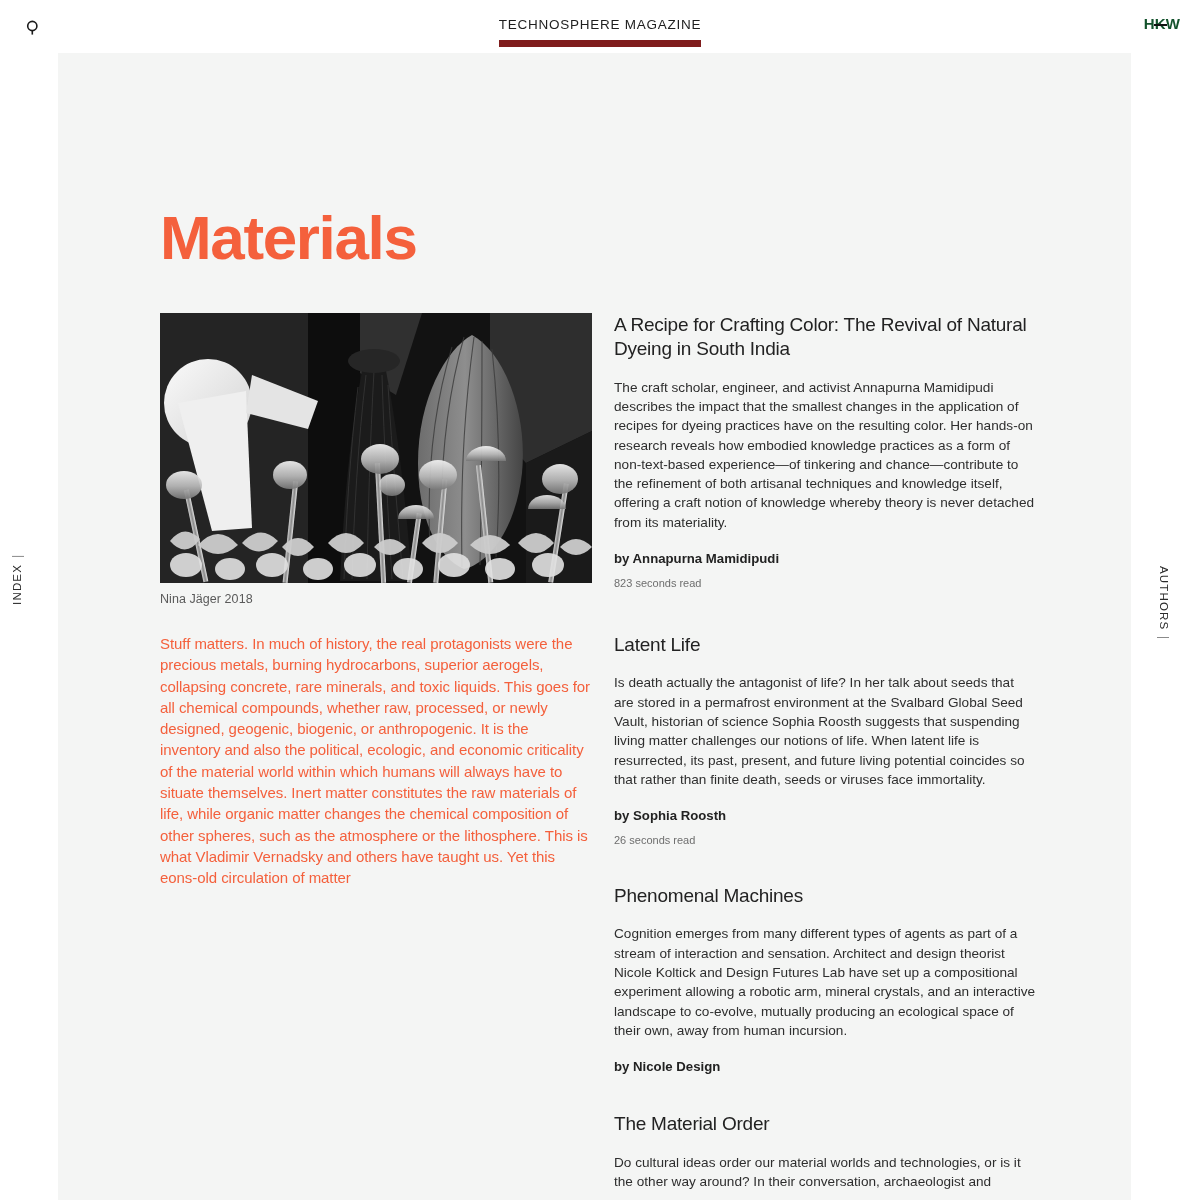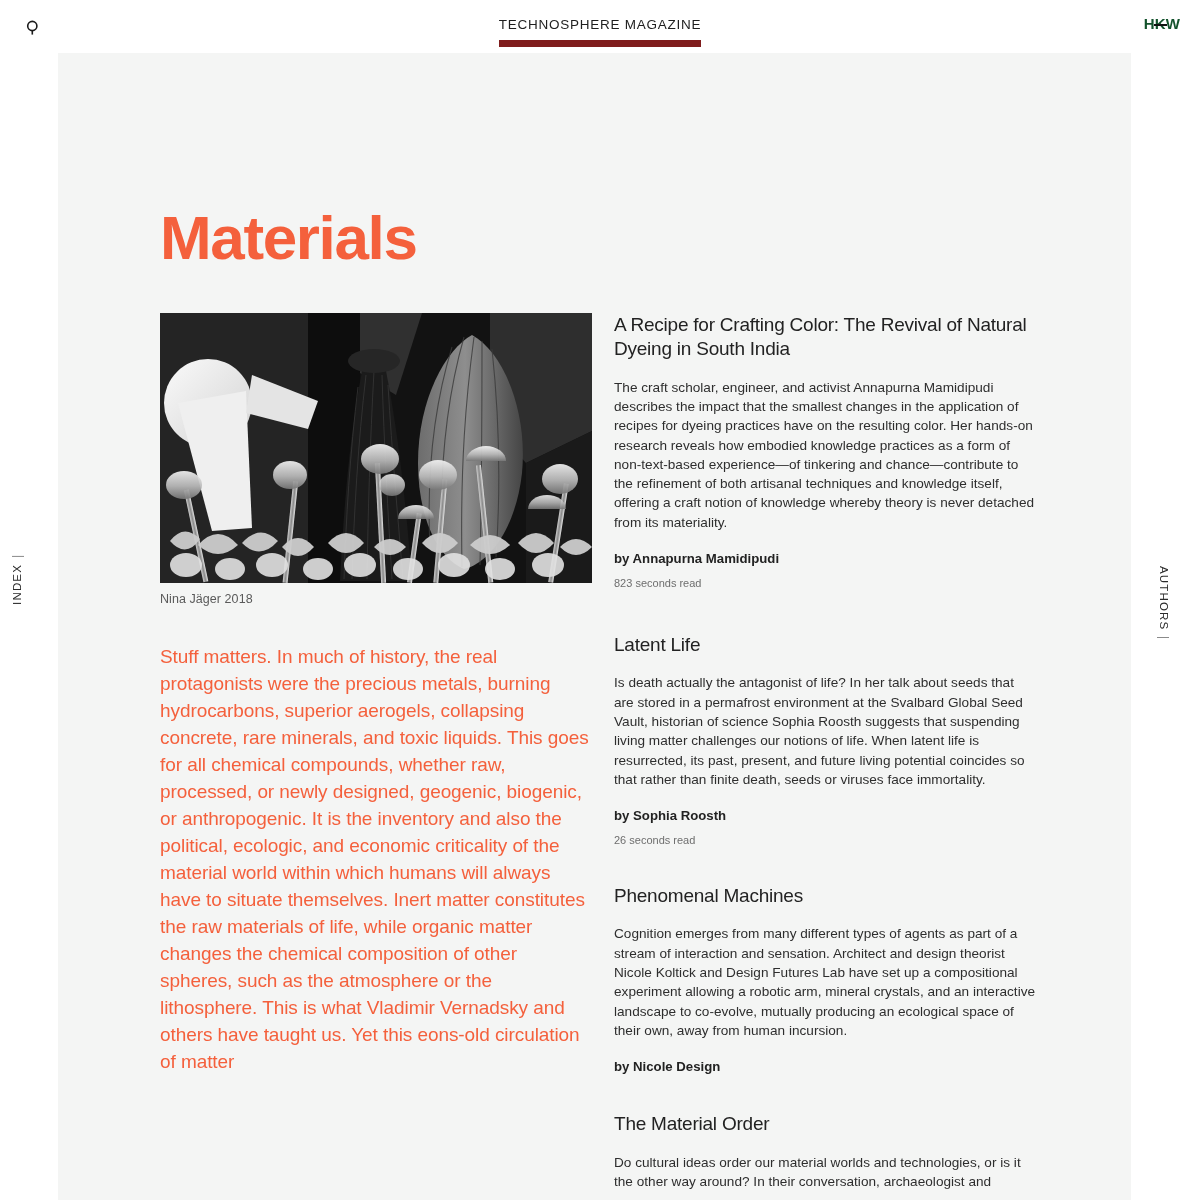--- a/index.html
+++ b/index.html
@@ -145,22 +145,22 @@
   }
   .hero svg { display: block; }
   .caption {
     margin-top: 9px;
     font-size: 12.5px;
     color: #5a5a5a;
     letter-spacing: 0.005em;
   }
 
   .lede {
-    margin-top: 38px;
-    font-size: 19px;
+    margin-top: 27px;
+    font-size: 15px;
     line-height: 1.42;
     color: #f4603c;
     letter-spacing: -0.004em;
   }
 
   
   .teaser { margin-bottom: 38px; }
   .teaser:first-child { margin-bottom: 44px; }
 
   .teaser-title {

